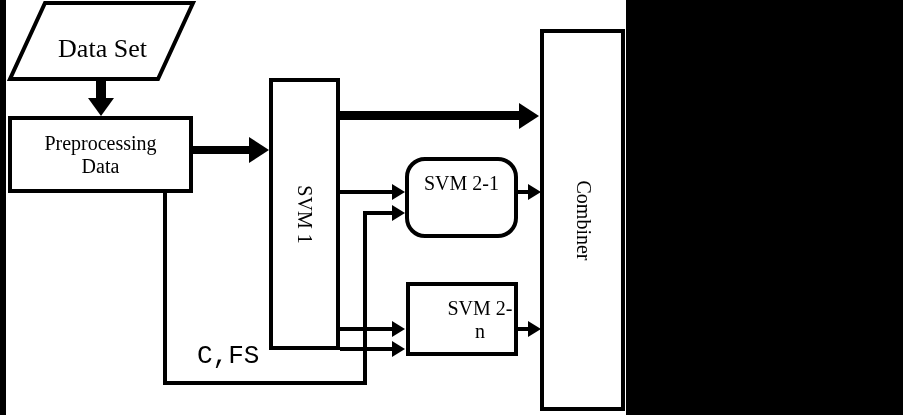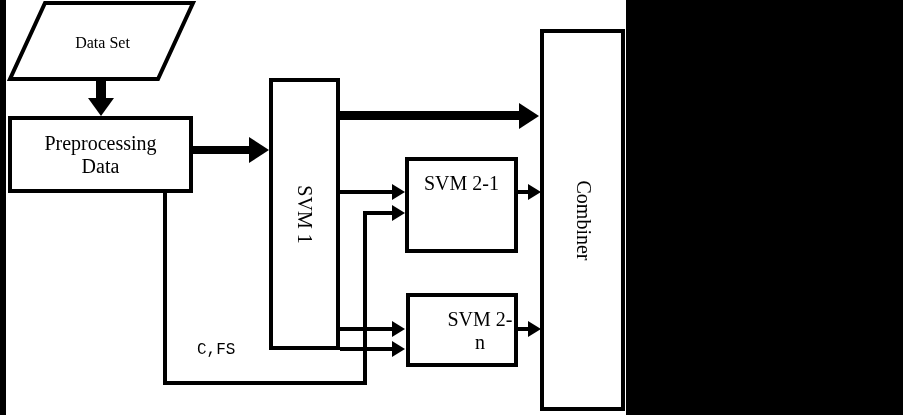--- a/index.html
+++ b/index.html
@@ -17,21 +17,21 @@
     display:flex; align-items:center; justify-content:center;
     font-size:20px; line-height:23px; text-align:center;
   }
   .box.top-text { align-items:flex-start; padding-top:11px; }
   .vtext { transform:rotate(90deg); white-space:nowrap; font-size:20px; }
   .ln { position:absolute; background:var(--ink); }
   .head { position:absolute; width:0; height:0; }
   .head.r  { border-top:8px solid transparent; border-bottom:8px solid transparent; border-left:13px solid var(--ink); }
   .head.rb { border-top:13px solid transparent; border-bottom:13px solid transparent; border-left:20px solid var(--ink); }
   .head.d  { border-left:13px solid transparent; border-right:13px solid transparent; border-top:18px solid var(--ink); }
-  .lbl { position:absolute; font-size:16px; white-space:nowrap; }
+  .lbl { position:absolute; font-size:26px; white-space:nowrap; }
   .lbl.center { text-align:center; }
   .para { position:absolute; }
 </style>
 </head>
 <body>
 
 <div class="canvas">
 
   <div class="mask" style="left:0;top:0;width:6px;height:415px;"></div>
   <div class="mask" style="left:626px;top:0;width:277px;height:415px;"></div>
@@ -52,25 +52,25 @@
   <div class="ln" style="left:193px;top:146px;width:57px;height:8px;"></div>
   <div class="head rb" style="left:249px;top:137px;"></div>
 
   <div class="box" style="left:269px;top:78px;width:71px;height:272px;">
     <span class="vtext">SVM 1</span>
   </div>
 
   <div class="ln" style="left:340px;top:111px;width:180px;height:9px;"></div>
   <div class="head rb" style="left:519px;top:103px;"></div>
 
-  <div class="box top-text" style="left:405px;top:157px;width:113px;height:96px;">
+  <div class="box top-text" style="left:405px;top:157px;width:113px;height:81px;border-radius:20px;">
     <span>SVM 2-1</span>
   </div>
 
-  <div class="box top-text" style="left:406px;top:293px;width:112px;height:74px;padding-left:36px;">
+  <div class="box top-text" style="left:406px;top:282px;width:112px;height:74px;padding-left:36px;">
     <span>SVM 2-n</span>
   </div>
 
   <div class="box" style="left:540px;top:29px;width:85px;height:382px;">
     <span class="vtext">Combiner</span>
   </div>
 
   <div class="ln" style="left:340px;top:190px;width:52px;height:4px;"></div>
   <div class="head r" style="left:392px;top:184px;"></div>
 

